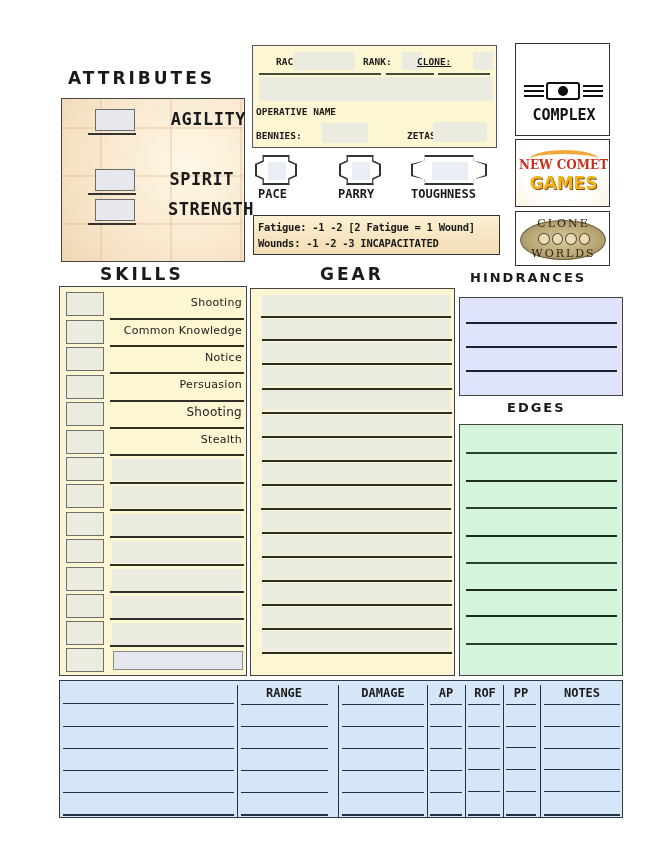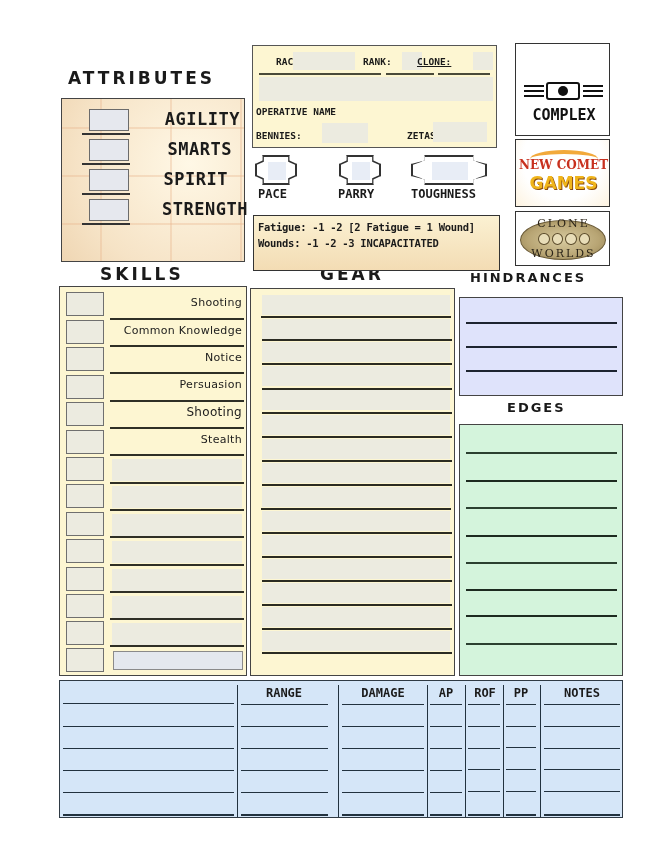--- a/index.html
+++ b/index.html
@@ -10,36 +10,36 @@
   .field { background: #ecebe0; position: absolute; }
   .rule { position: absolute; height: 2px; background: #2b2b22; }
   .rule-blue { position: absolute; height: 1px; background: #22323f; }
 
   
   #attr-box { left: 61px; top: 98px; width: 184px; height: 164px; border: 1px solid #444;
     background:
       linear-gradient(90deg, rgba(232,180,140,0.35) 0 2px, transparent 2px) 38px 0/70px 100% repeat-x,
       linear-gradient(0deg, rgba(232,180,140,0.35) 0 2px, transparent 2px) 0 30px/100% 48px repeat-y,
       radial-gradient(circle at 70% 40%, #fff8e6 0%, #f6e3c6 70%, #efd6b3 100%); }
-  .attr-row { position: absolute; left: 8px; width: 184px; height: 31px; }
+  .attr-row { position: absolute; left: 14px; width: 184px; height: 31px; }
   .attr-die { position: absolute; left: 19px; top: 2px; width: 40px; height: 22px; background: #e6e8ee; border: 1px solid #6b6b6b; }
   .attr-line { position: absolute; left: 12px; top: 26px; width: 48px; height: 2px; background: #333; }
   .attr-label { position: absolute; right: 14px; top: 2px; font-family: "DejaVu Sans Mono", monospace; font-weight: bold; font-size: 17px; color: #1b1b1b; letter-spacing: 0.5px; }
 
   
   #info-box { left: 252px; top: 45px; width: 245px; height: 103px; background: #fdf6d2; border: 1px solid #555; }
   .info-label { position: absolute; font-family: "DejaVu Sans Mono", monospace; font-weight: bold; font-size: 9.5px; color: #1a1a1a; }
 
   
   .stat-shape { position: absolute; border: 1px solid #333; background: #fff;
     clip-path: polygon(18% 0, 82% 0, 82% 18%, 100% 30%, 100% 70%, 82% 82%, 82% 100%, 18% 100%, 18% 82%, 0 70%, 0 30%, 18% 18%); }
   .stat-shape-inner { position: absolute; background: #e8edf6; }
   .stat-label { position: absolute; font-family: "DejaVu Sans Mono", monospace; font-weight: bold; font-size: 12px; color: #1a1a1a; }
 
-  #status-box { left: 253px; top: 215px; width: 247px; height: 56px; border: 1px solid #333; background: linear-gradient(180deg, #fbf1d2, #f3dcb4); }
+  #status-box { left: 253px; top: 215px; width: 247px; height: 40px; border: 1px solid #333; background: linear-gradient(180deg, #fbf1d2, #f3dcb4); }
   .status-line { position: absolute; left: 4px; font-family: "DejaVu Sans Mono", monospace; font-weight: bold; font-size: 10.5px; color: #1b1b1b; white-space: nowrap; letter-spacing: -0.3px; }
 
   
   .logo-box { position: absolute; border: 1px solid #333; background: #fff; overflow: hidden; }
 
   
   #skills-box { left: 59px; top: 286px; width: 188px; height: 390px; border: 1px solid #444; background: #fdf6d2; }
   .skill-die { position: absolute; left: 6px; width: 38px; height: 24px; background: #ecebe0; border: 1px solid #6f6f6f; }
   .skill-line { position: absolute; height: 2px; background: #2f2f26; }
   .skill-label { position: absolute; right: 4px; font-family: "DejaVu Sans", sans-serif; font-size: 11px; color: #1b1b1b; letter-spacing: 0.3px; }
@@ -65,25 +65,20 @@
 <div class="heading" style="left:100px; top:264px; font-size:17px;">SKILLS</div>
 <div class="heading" style="left:320px; top:264px; font-size:17px;">GEAR</div>
 <div class="heading" style="left:470px; top:270px; font-size:13px; letter-spacing:2px;">HINDRANCES</div>
 <div class="heading" style="left:507px; top:400px; font-size:13px; letter-spacing:2px;">EDGES</div>
 
 <div id="attr-box" class="abs">
   <div class="attr-row" style="top:8px;">
     <div class="attr-die"></div>
     <div class="attr-line"></div>
     <div class="attr-label">AGILITY</div>
-  </div>
-  <div class="attr-row" style="top:38px;">
-    <div class="attr-die"></div>
-    <div class="attr-line"></div>
-    <div class="attr-label" style="right:22px;">SMARTS</div>
   </div>
   <div class="attr-row" style="top:68px;">
     <div class="attr-die"></div>
     <div class="attr-line"></div>
     <div class="attr-label" style="right:26px;">SPIRIT</div>
   </div>
   <div class="attr-row" style="top:98px;">
     <div class="attr-die"></div>
     <div class="attr-line"></div>
     <div class="attr-label" style="right:6px;">STRENGTH</div>

